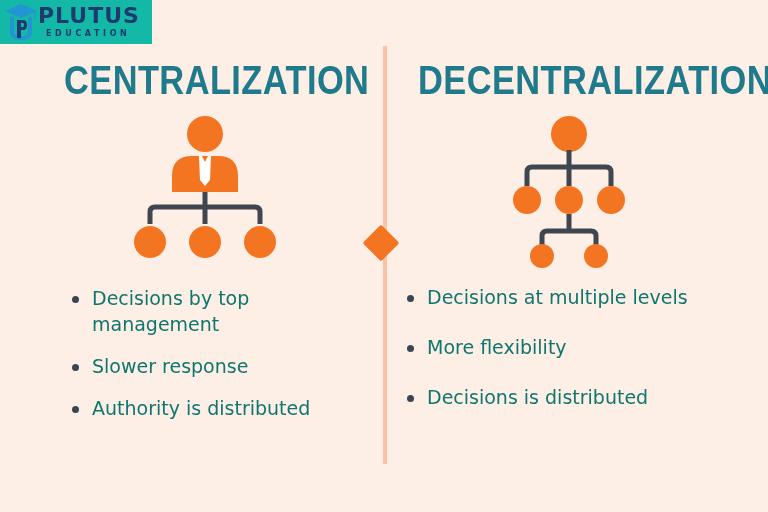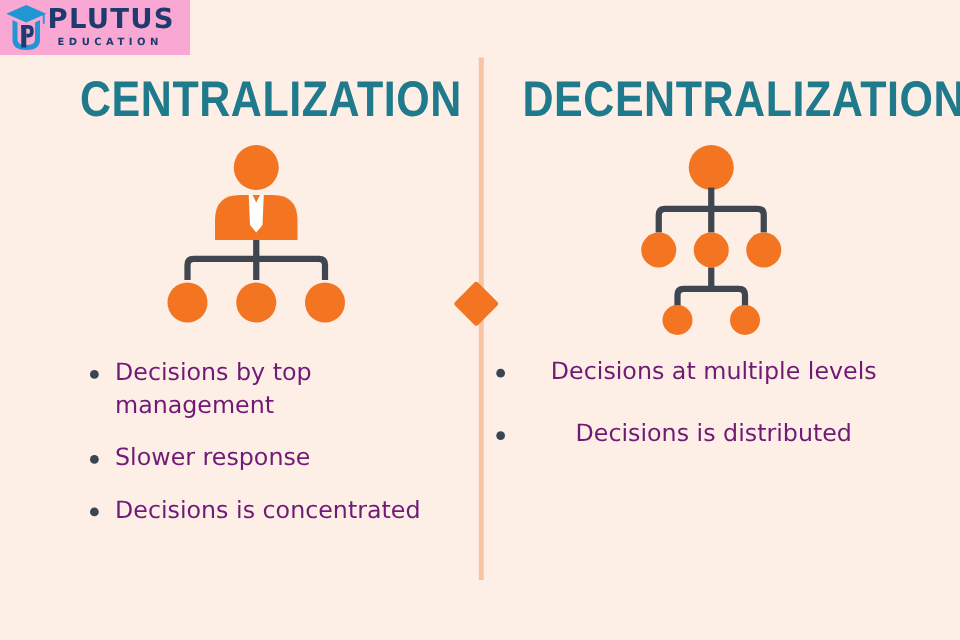--- a/index.html
+++ b/index.html
@@ -1,31 +1,31 @@
 <!DOCTYPE html>
 <html><head>
 <meta charset="utf-8">
 <style>
   html, body { margin:0; padding:0; }
   body { width:768px; height:512px; background:#fdeee6; position:relative; overflow:hidden; font-family:"DejaVu Sans", sans-serif; }
-  .logo { position:absolute; left:0; top:0; width:152px; height:44px; background:#f9a8d4; }
+  .logo { position:absolute; left:0; top:0; width:152px; height:44px; background:#14b8a6; }
   .logo svg { position:absolute; left:4px; top:2px; }
   .logo-word { position:absolute; left:38px; top:4px; font-family:"DejaVu Sans", sans-serif; font-weight:bold; font-size:22px; color:#1f3a6e; letter-spacing:1px; line-height:24px; }
   .logo-sub { position:absolute; left:46px; top:29px; font-family:"DejaVu Sans", sans-serif; font-weight:bold; font-size:8px; color:#1f3a6e; letter-spacing:3.6px; }
   .title { position:absolute; top:56px; font-family:"Liberation Sans", sans-serif; font-weight:bold; font-size:40px; color:#1f7a8c; line-height:48px; transform-origin:left top; letter-spacing:0.5px; }
   .title.left { left:64px; transform:scaleX(0.86); }
   .title.right { left:418px; transform:scaleX(0.86); }
   .divider { position:absolute; left:383px; top:46px; width:4px; height:418px; background:#f8c4a4; }
   .diamond { position:absolute; left:368px; top:230px; width:26px; height:26px; background:#f47521; transform:rotate(45deg); border-radius:2px; }
   .icon { position:absolute; }
-  ul { position:absolute; list-style:none; margin:0; padding:0; font-family:"DejaVu Sans", sans-serif; font-size:19px; color:#701a75; }
+  ul { position:absolute; list-style:none; margin:0; padding:0; font-family:"DejaVu Sans", sans-serif; font-size:19px; color:#0f766e; }
   ul li { position:relative; padding-left:22px; line-height:26px; }
   ul li::before { content:""; position:absolute; left:2px; top:11px; width:7px; height:7px; border-radius:50%; background:#3a4552; }
   ul.left-list { left:70px; top:285px; width:290px; }
-  ul.right-list { left:395px; top:284px; width:330px;text-align:center; }
+  ul.right-list { left:405px; top:284px; width:330px; }
   .left-list li:nth-child(1) { margin-bottom:16px; }
   .left-list li:nth-child(2) { margin-bottom:16px; }
   .left-list li:nth-child(3) { margin-bottom:14px; }
   .right-list li { margin-bottom:24px; }
 </style>
 </head>
 <body>
 
 <div class="logo">
   <svg width="34" height="40" viewBox="0 0 34 40">
@@ -63,19 +63,20 @@
   <circle cx="59" cy="86" r="14" fill="#f47521"></circle>
   <circle cx="101" cy="86" r="14" fill="#f47521"></circle>
   <path d="M59 100 L59 117 M32 132 L32 122 Q32 117 37 117 L81 117 Q86 117 86 122 L86 132" stroke="#3f4650" stroke-width="5" fill="none"></path>
   <circle cx="32" cy="142" r="12" fill="#f47521"></circle>
   <circle cx="86" cy="142" r="12" fill="#f47521"></circle>
 </svg>
 
 <ul class="left-list">
   <li>Decisions by top management</li>
   <li>Slower response</li>
-  <li>Decisions is concentrated</li>
+  <li>Authority is distributed</li>
 </ul>
 
 <ul class="right-list">
   <li>Decisions at multiple levels</li>
+  <li>More flexibility</li>
   <li>Decisions is distributed</li>
 </ul>
 
 </body></html>

